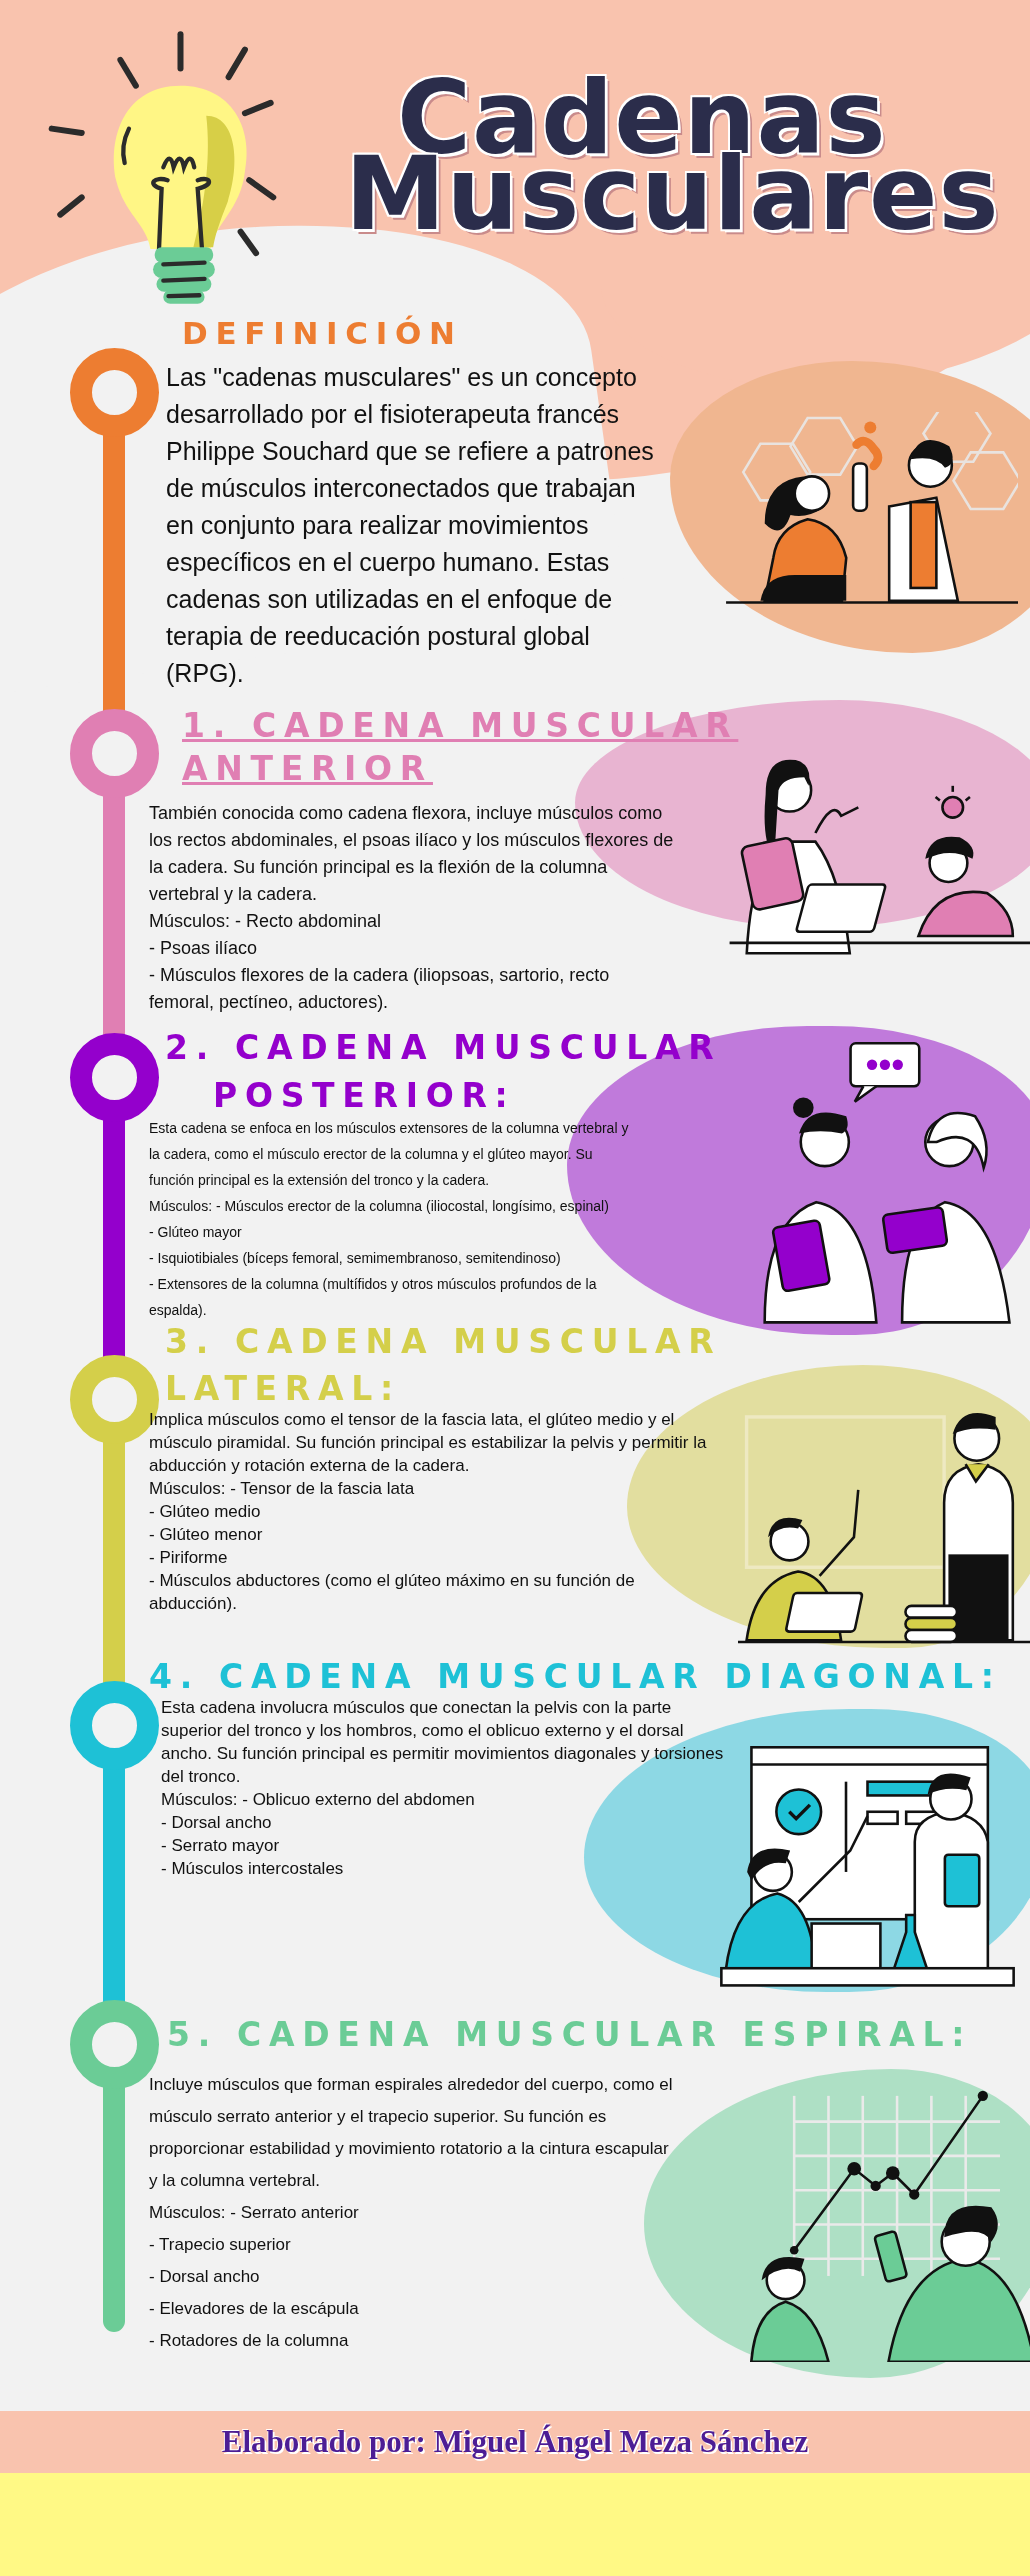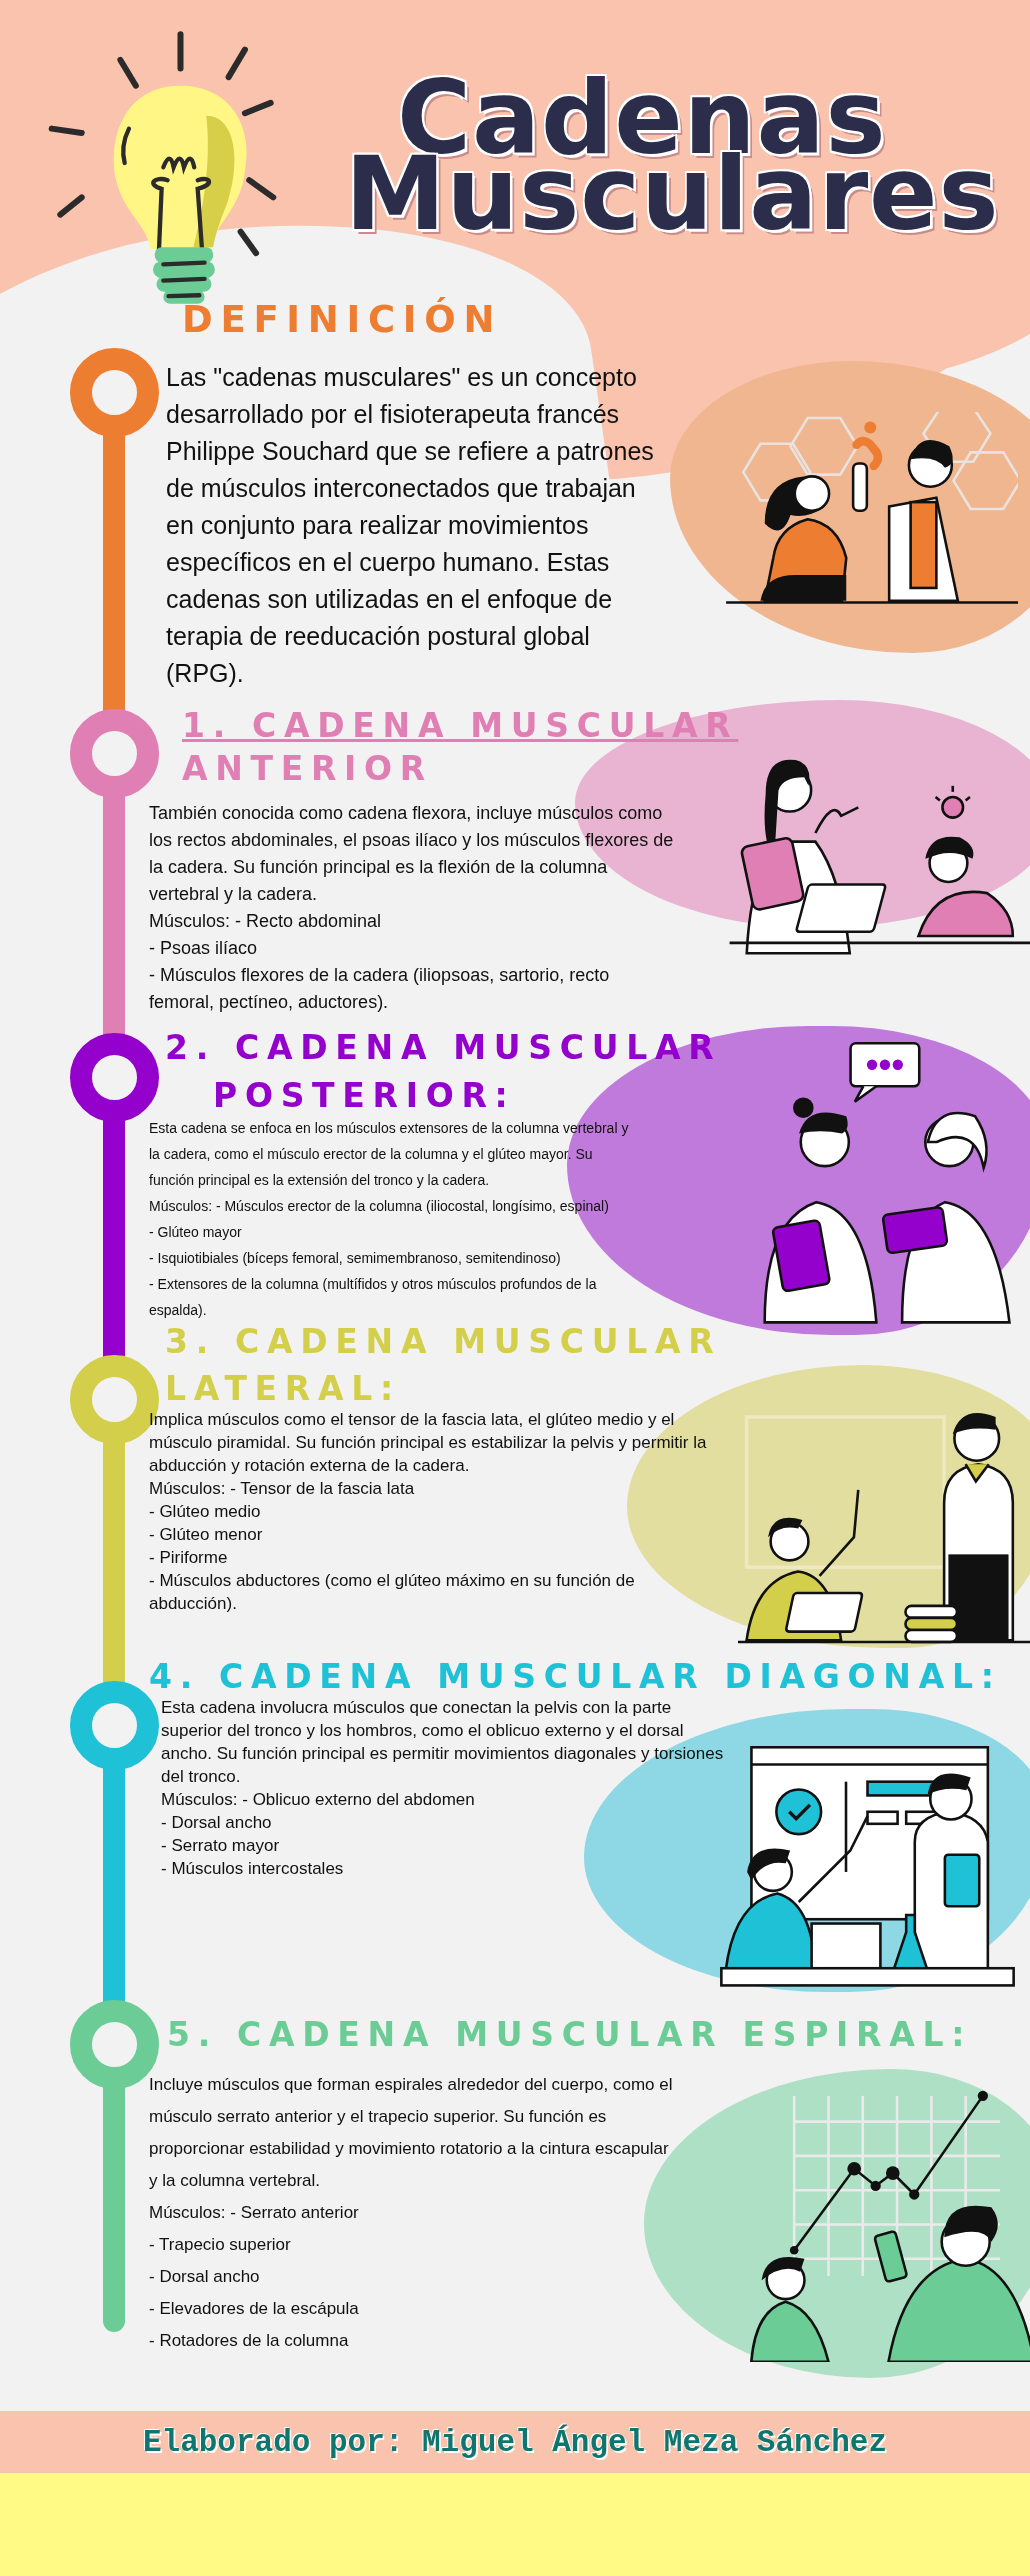--- a/index.html
+++ b/index.html
@@ -6,21 +6,21 @@
   body { width:1030px; height:2576px; position:relative; overflow:hidden; background:#f2f2f2; font-family:"Liberation Sans", sans-serif; color:#111; }
   .blob { position:absolute; border-radius:50%; }
   .title { position:absolute; font-family:"DejaVu Sans", sans-serif; font-weight:bold; color:#2b2d4b; font-size:101px; line-height:101px; letter-spacing:0.9px;
            text-shadow: 2.6px 2.6px 0 #fff, -1.7px -1.7px 0 #fff, 1.7px -1.7px 0 #fff, -1.7px 1.7px 0 #fff, 4.3px 5.2px 0 #c98b8b; }
   .sec-title { position:absolute; font-family:"DejaVu Sans", sans-serif; font-weight:bold; letter-spacing:7.7px; font-size:33px; line-height:48px; text-transform:uppercase; }
   .body-text { position:absolute; font-family:"Liberation Sans", sans-serif; color:#111; white-space:pre-line; }
   .timeline-ring { position:absolute; width:89px; height:89px; border-radius:50%; box-sizing:border-box; border:22px solid; background:#f2f2f2; }
   .timeline-stem { position:absolute; width:22px; }
   .illus { position:absolute; }
   .footer { position:absolute; left:0; top:2411px; width:1030px; height:62px; background:#f9c3ae; display:flex; align-items:center; justify-content:center; }
-  .footer span { font-family:Liberation Mono, monospace; font-weight:bold; font-size:31px; color:#0f766e; text-shadow:1.7px 1.7px 0 #fff, -0.9px -0.9px 0 #fff; }
+  .footer span { font-family:Liberation Serif, serif; font-weight:bold; font-size:31px; color:#4c1d95; text-shadow:1.7px 1.7px 0 #fff, -0.9px -0.9px 0 #fff; }
   .bottom-band { position:absolute; left:0; top:2473px; width:1030px; height:103px; background:#fff985; }
 </style>
 </head>
 <body>
 
 <div class="blob" style="left:-103px; top:-223px; width:1271px; height:704px; background:#f9c3ae; border-radius:0 0 48% 52% / 0 0 70% 40%;"></div>
 <div class="blob" style="left:601px; top:215px; width:515px; height:172px; background:#f9c3ae; border-radius:0 0 60% 40% / 0 0 100% 60%;"></div>
 <div class="blob" style="left:-172px; top:232px; width:773px; height:429px; background:#f2f2f2; border-radius:50% 50% 0 0 / 60% 40% 0 0; transform:rotate(-8deg);"></div>
 
 <div class="illus" style="left:43px; top:17px; width:275px; height:292px;">
@@ -72,21 +72,21 @@
 <div class="blob" style="left:584px; top:1709px; width:464px; height:283px; background:#8dd8e4; border-radius:60% 40% 45% 55% / 55% 40% 60% 50%;"></div>
 <div class="blob" style="left:644px; top:2069px; width:412px; height:309px; background:#aee0c5; border-radius:60% 40% 45% 55% / 50% 40% 60% 50%;"></div>
 
 <div class="timeline-ring" style="left:70px; top:348px; border-color:#ed7d31;"></div>
 <div class="timeline-ring" style="left:70px; top:709px; border-color:#e07fb3;"></div>
 <div class="timeline-ring" style="left:70px; top:1033px; border-color:#9400cc;"></div>
 <div class="timeline-ring" style="left:70px; top:1355px; border-color:#d4cf4a;"></div>
 <div class="timeline-ring" style="left:70px; top:1681px; border-color:#1ec1d6;"></div>
 <div class="timeline-ring" style="left:70px; top:2000px; border-color:#6bcc96;"></div>
 
-<div class="sec-title" style="left:182px; top:296px; color:#ed7d31; font-size:37px;text-align:right;">DEFINICIÓN</div>
+<div class="sec-title" style="left:182px; top:309px; color:#ed7d31; font-size:31px;text-align:right;">DEFINICIÓN</div>
 <div class="body-text" style="left:166px; top:359px; font-size:25px; line-height:37px;">Las "cadenas musculares" es un concepto
 desarrollado por el fisioterapeuta francés
 Philippe Souchard que se refiere a patrones
 de músculos interconectados que trabajan
 en conjunto para realizar movimientos
 específicos en el cuerpo humano. Estas
 cadenas son utilizadas en el enfoque de
 terapia de reeducación postural global
 (RPG).</div>
 
@@ -107,21 +107,21 @@
     <path d="M215 55 q10 -35 45 -15 q10 20 -5 25 q-10 -15 -40 -10z" fill="#111"></path>
     <path d="M55 170 q5 -35 40 -45 q35 5 45 45 l -5 50 l -90 0 z" fill="#ed7d31" stroke="#111" stroke-width="3"></path>
     <path d="M45 130 q0 -50 45 -55 q35 5 25 35 q-20 15 -40 10 q-10 30 -30 10z" fill="#111"></path>
     <circle cx="100" cy="95" r="20" fill="#fff" stroke="#111" stroke-width="3"></circle>
     <path d="M40 220 q5 -30 40 -30 l 60 0 l 0 30 z" fill="#111"></path>
     <line x1="0" y1="222" x2="345" y2="222" stroke="#111" stroke-width="3"></line>
   </svg>
 </div>
 
 <div class="sec-title" style="left:182px; top:702px; color:#e07fb3;text-decoration:underline;">1. CADENA MUSCULAR</div>
-<div class="sec-title" style="left:182px; top:745px; color:#e07fb3;">ANTERIOR</div>
+<div class="sec-title" style="left:182px; top:745px; color:#e07fb3;text-decoration:underline;">ANTERIOR</div>
 <div class="body-text" style="left:149px; top:800px; font-size:18px; line-height:27px;">También conocida como cadena flexora, incluye músculos como
 los rectos abdominales, el psoas ilíaco y los músculos flexores de
 la cadera. Su función principal es la flexión de la columna
 vertebral y la cadera.
 Músculos: - Recto abdominal
    - Psoas ilíaco
    - Músculos flexores de la cadera (iliopsoas, sartorio, recto
 femoral, pectíneo, aductores).</div>
 <div class="illus" style="left:721px; top:747px; width:309px; height:215px;">
   <svg width="309" height="215" viewBox="0 0 360 250">

